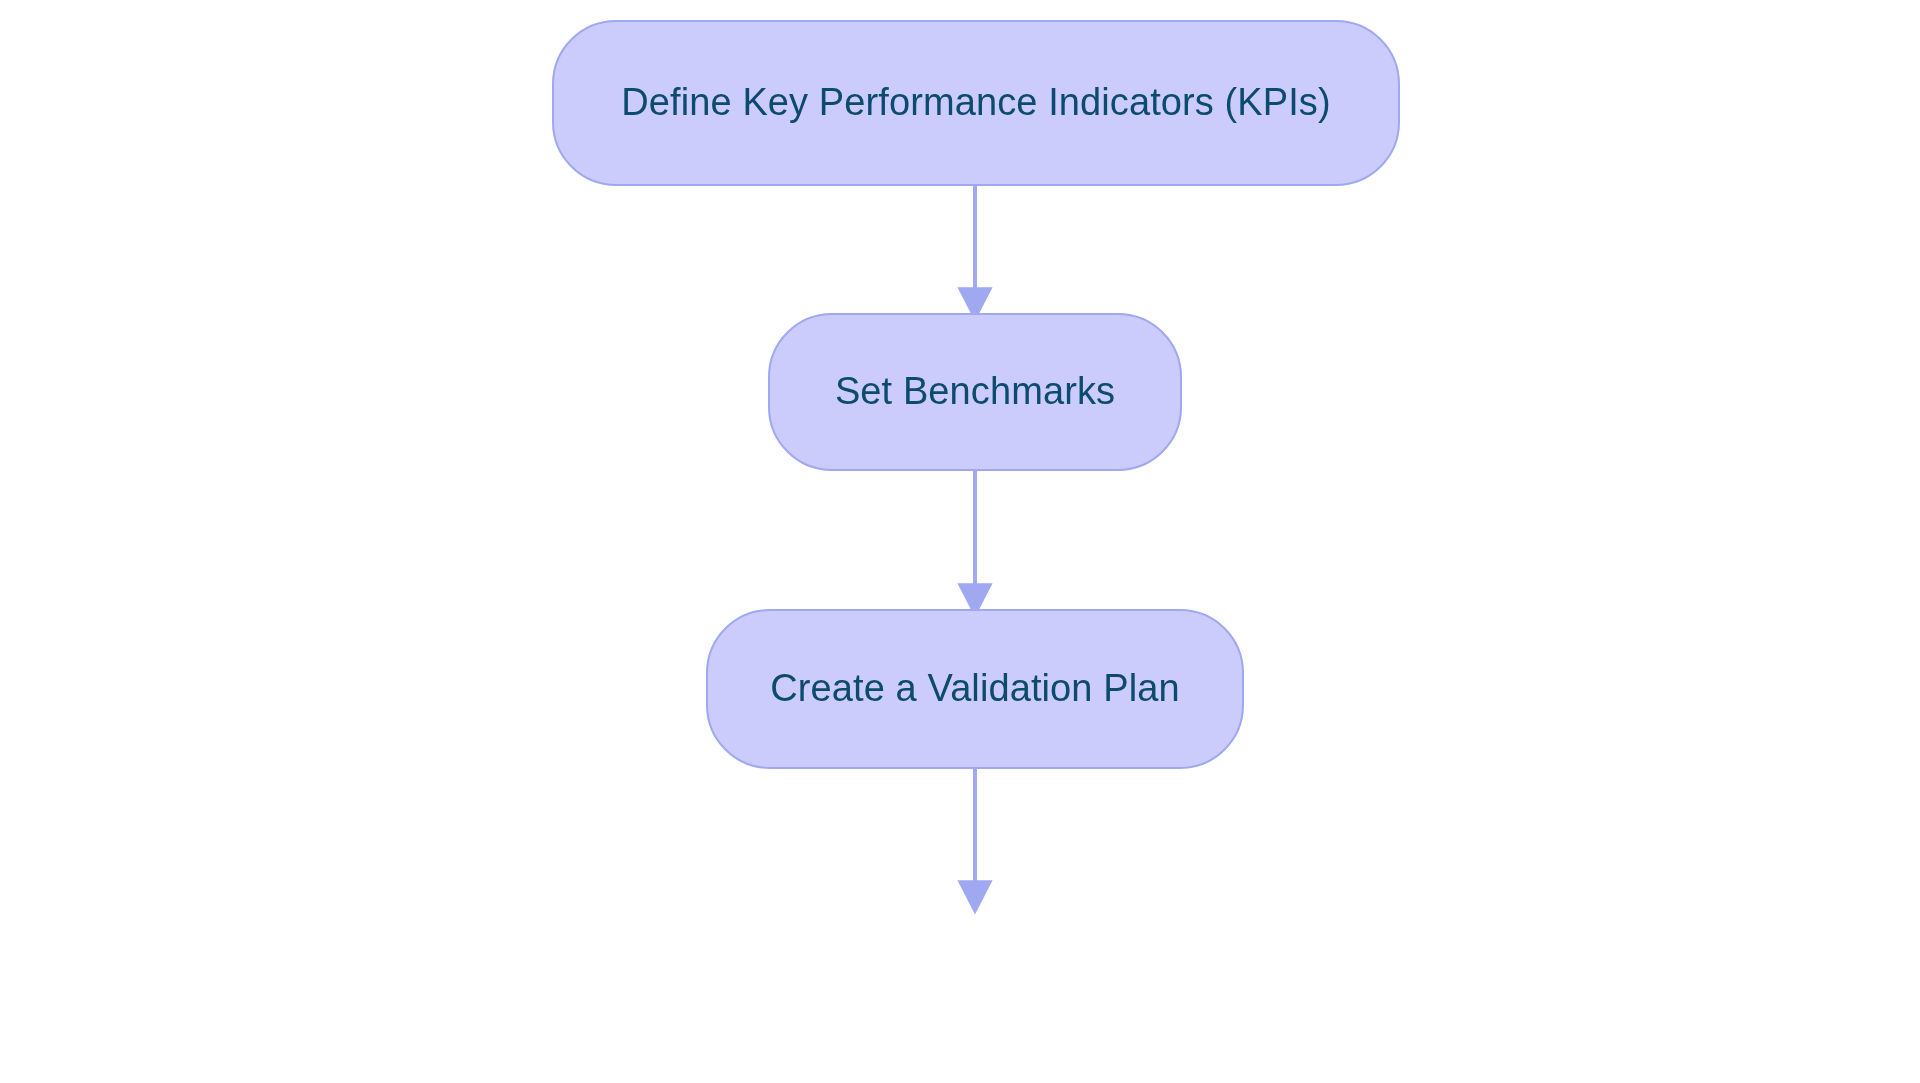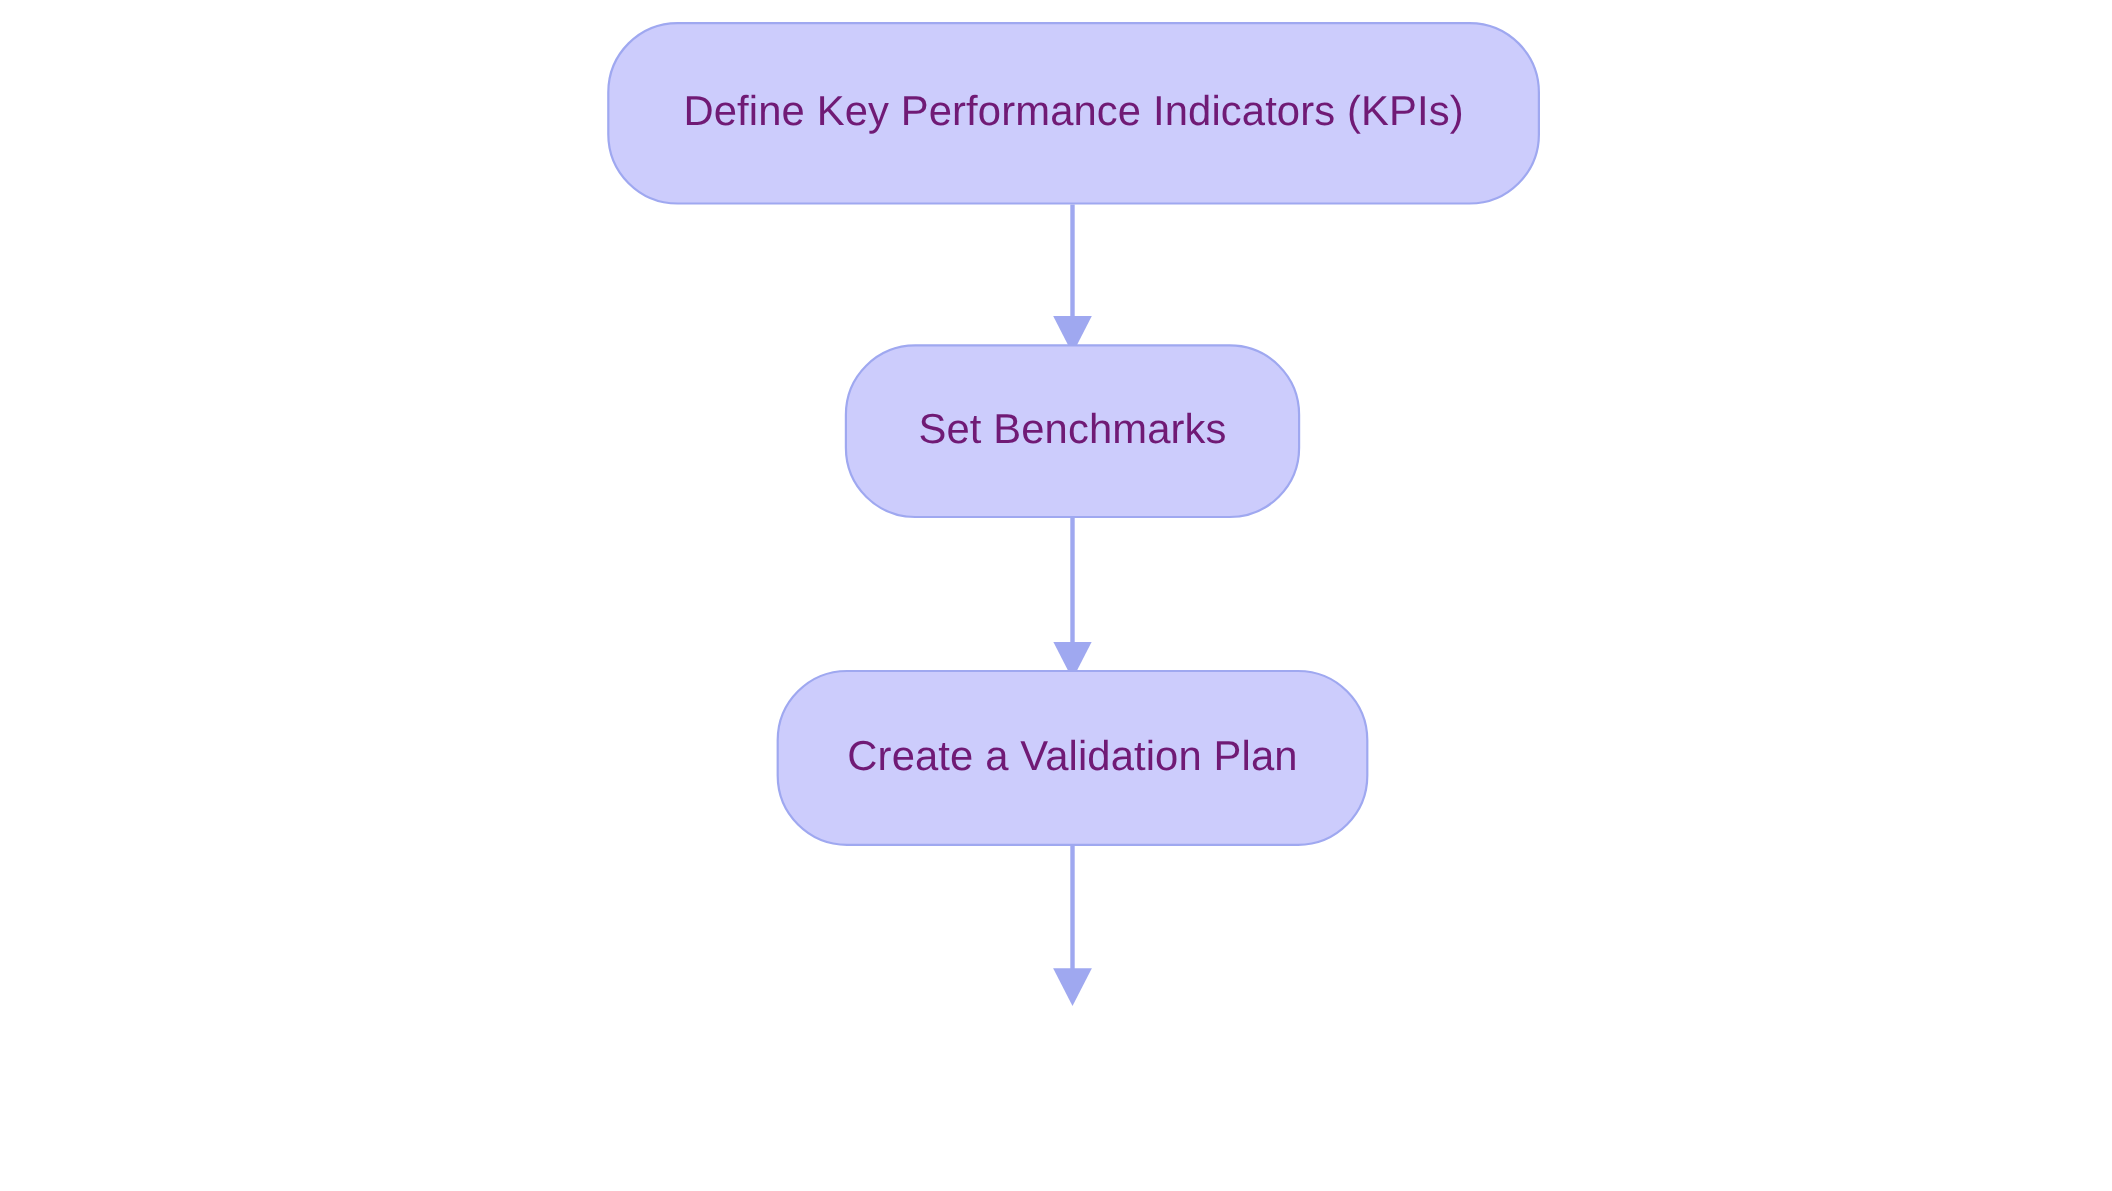--- a/index.html
+++ b/index.html
@@ -50,21 +50,21 @@
     color: #3333cc;
   }
 
   .flow-node .node-label {
     font-family: "Liberation Sans", "DejaVu Sans", sans-serif;
     font-size: 38px;
     font-weight: 400;
     letter-spacing: 0.1px;
     line-height: 1.15;
     white-space: nowrap;
-    color: #701a75;
+    color: #0c4a6e;
     text-align: center;
   }
 
   
   #node-kpis   { left: 552px;  top: 20px;   width: 848px; height: 166px; }
   #node-bench  { left: 768px;  top: 313px;  width: 414px; height: 158px; }
   #node-plan   { left: 706px;  top: 609px;  width: 538px; height: 160px; }
   #node-review { left: 752px;  top: 906px;  width: 444px; height: 164px; }
 </style>
 </head>

